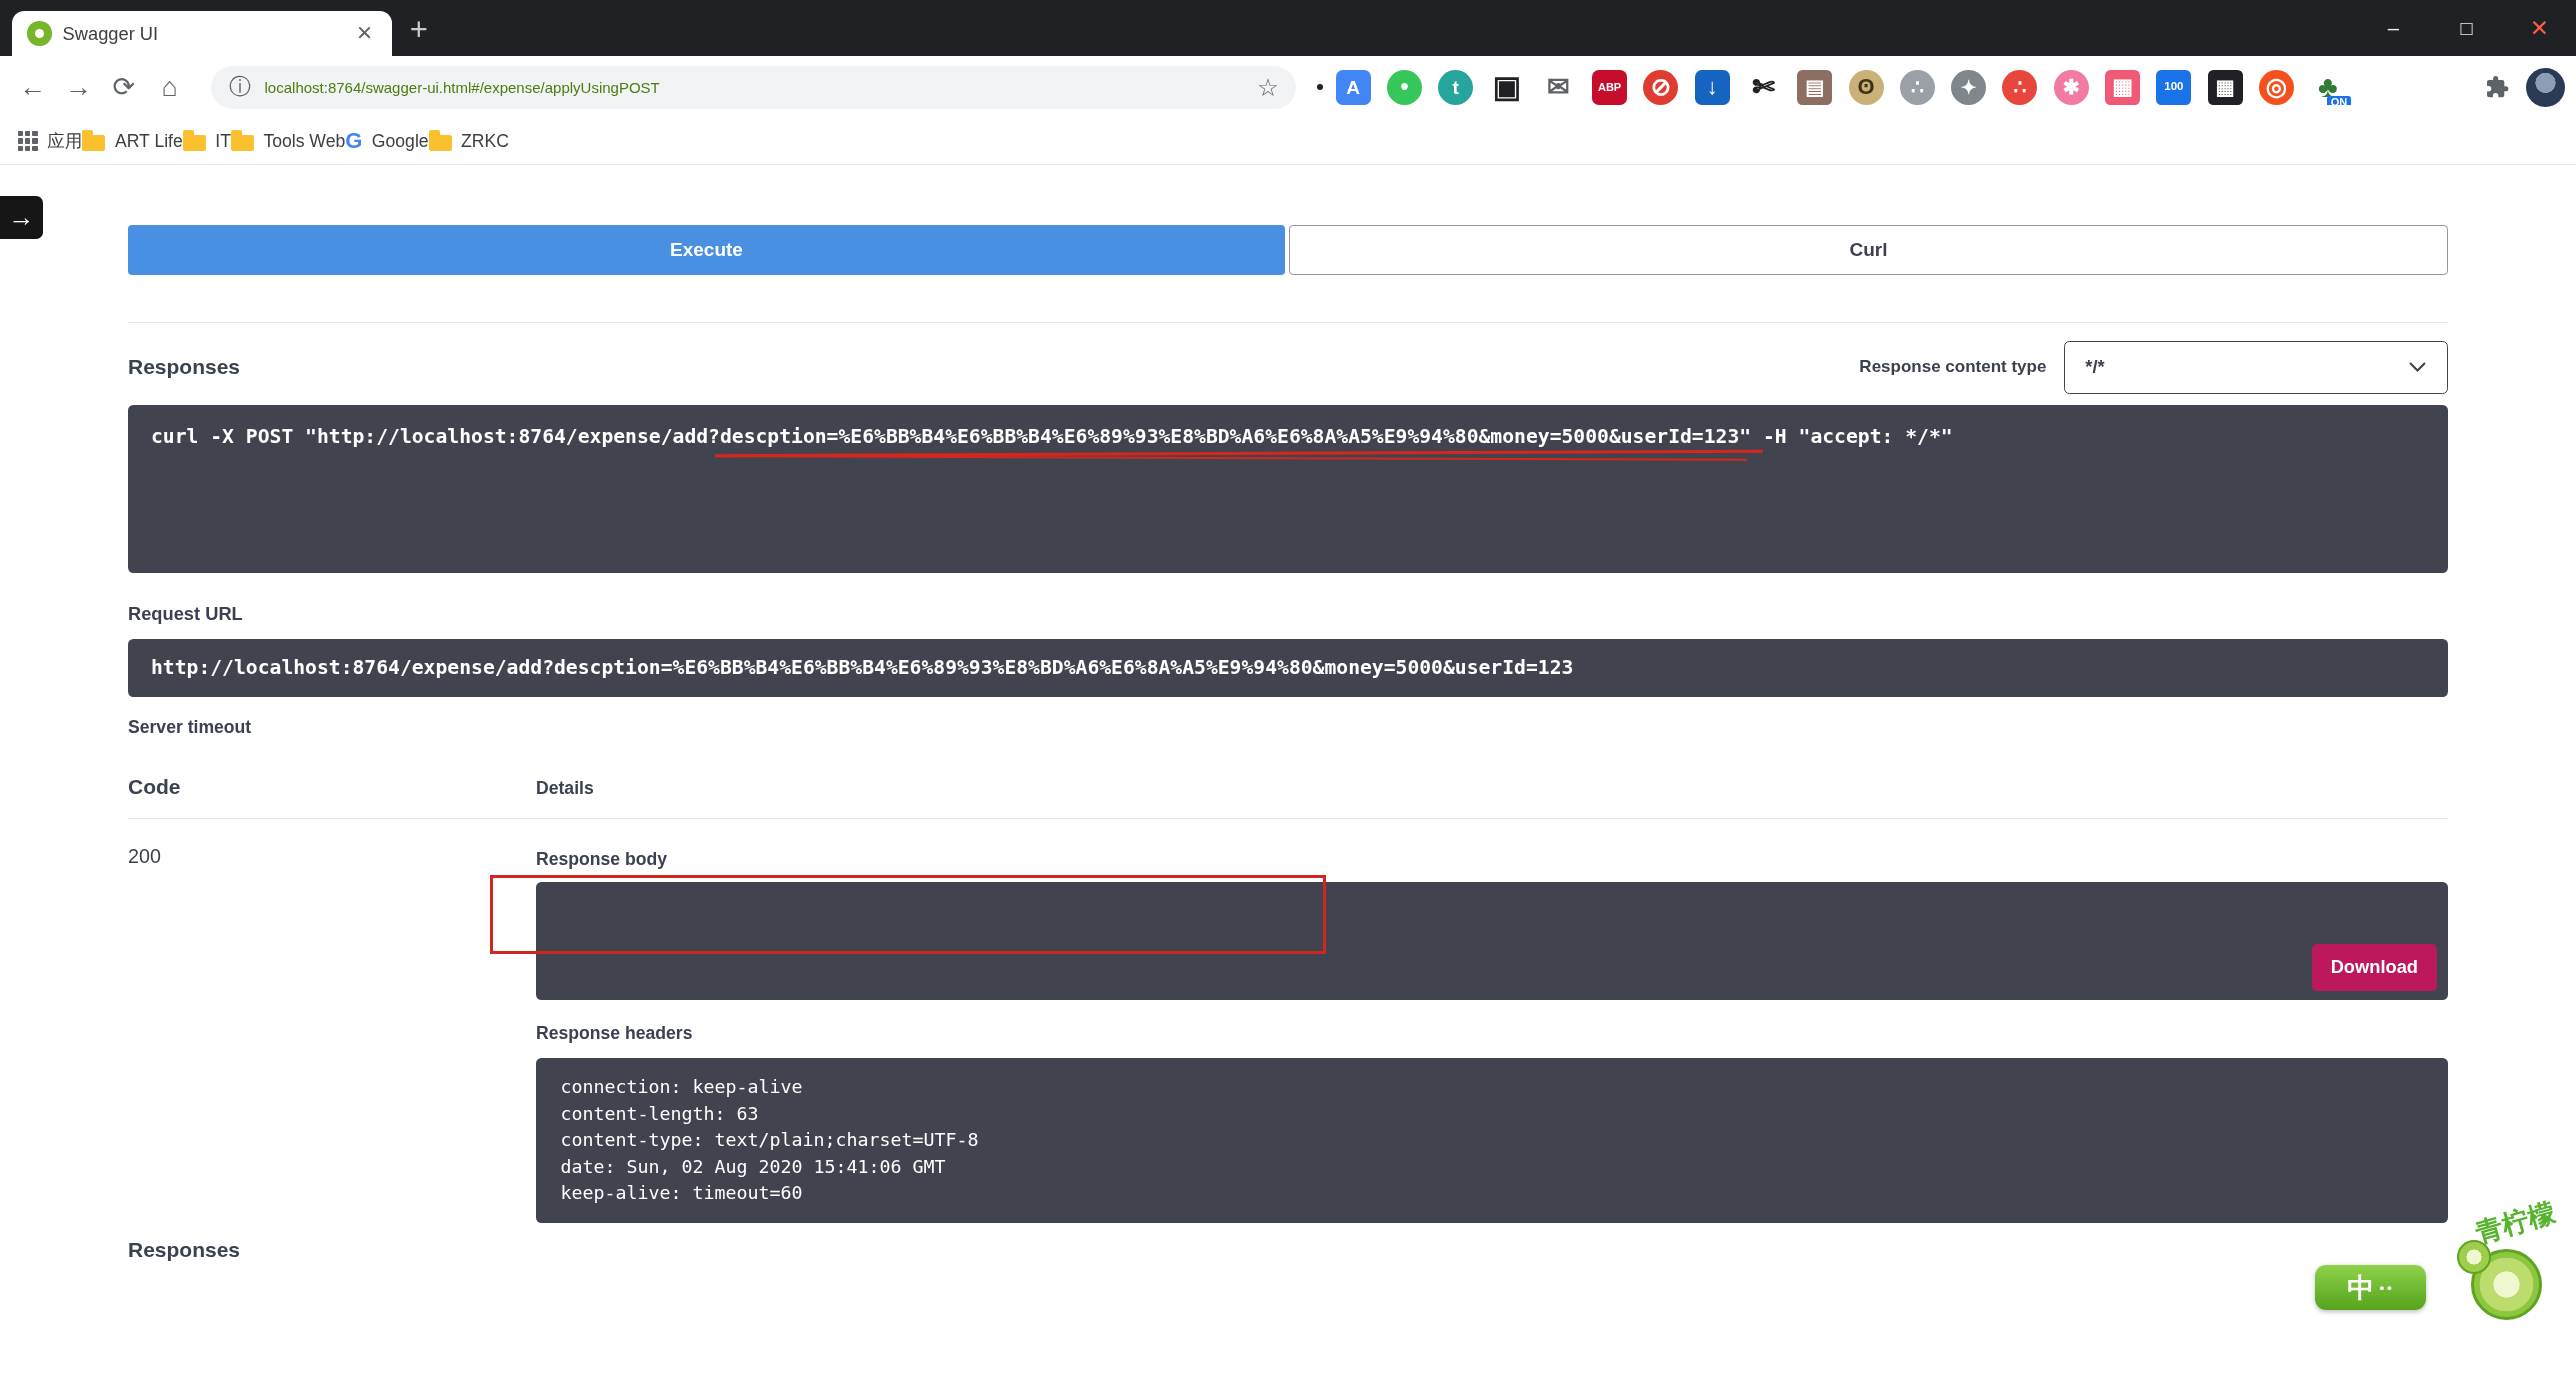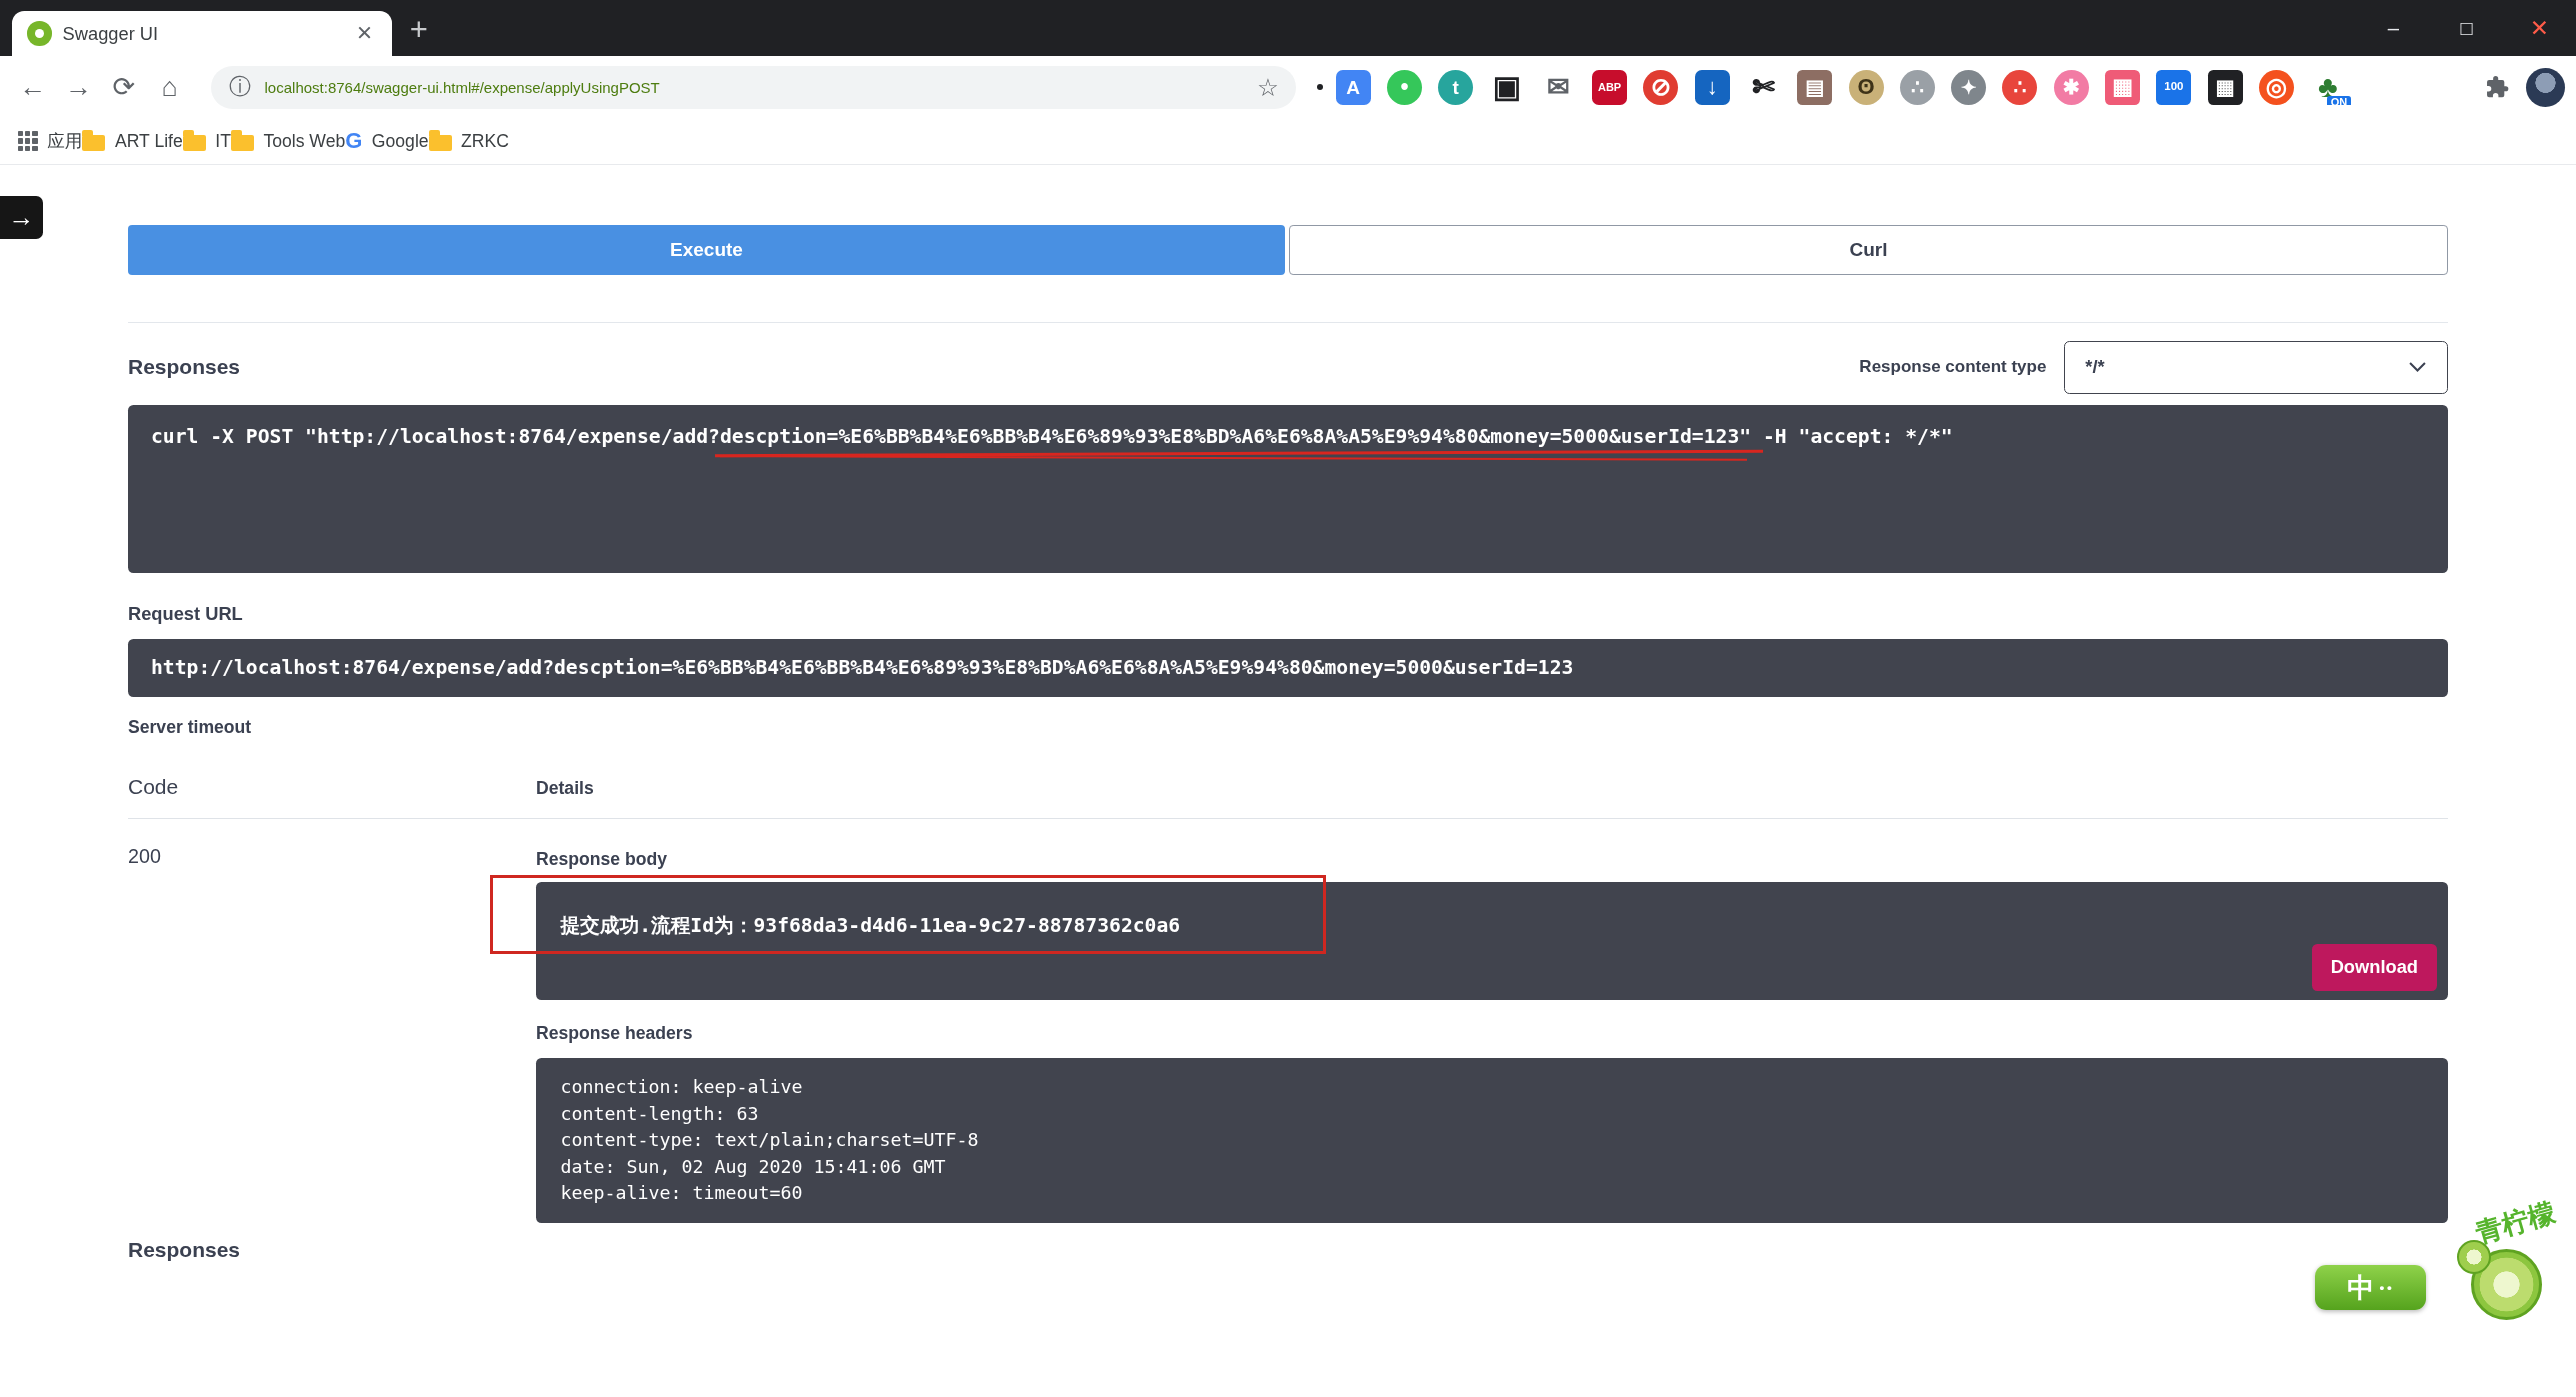--- a/index.html
+++ b/index.html
@@ -89,21 +89,21 @@
                           border-bottom:2.7px solid #d8261f; transform:rotate(0.2deg); }
 
   .requrl-label { margin-top:30px; }
   .requrl-block { margin-top:13.6px; height:58px; display:flex; align-items:center; padding:0 23px; }
 
   .server-response-label { margin-top:20.3px; font-size:17.6px; font-weight:600; color:#3b4151; }
 
   .resp-table-header { margin-top:37px; display:flex; align-items:flex-end; border-bottom:1.4px solid #dfe3e8;
                        padding-bottom:19px; }
   .col-code { width:408px; flex:0 0 408px; }
-  .code-header { font-size:21px; color:#3b4151; font-weight:400; }
+  .code-header { font-size:21px; color:#3b4151; font-weight:700; }
   .details-header { font-size:17.6px; color:#3b4151; font-weight:600; }
 
   .resp-row { display:flex; }
   .status-code { width:408px; flex:0 0 408px; padding-top:26px; font-size:19.7px; color:#3b4151; }
   .details-col { flex:1; min-width:0; }
   .sub-label { font-size:17.6px; font-weight:600; color:#3b4151; }
   .rb-label { margin-top:30px; }
   .rb-block { margin-top:12.2px; height:118px; position:relative; padding:30px 24.4px; }
   .download-btn { position:absolute; right:11px; bottom:9.5px; height:47px; padding:0 19px; background:#be185d;
                   color:#fff; font-size:18.3px; font-weight:bold; border-radius:5.4px; display:flex; align-items:center;text-align:right; }
@@ -268,21 +268,20 @@
       </div>
       <span class="details-header">Details</span>
     </div>
 
     <div class="resp-row">
       <div class="status-code">200</div>
       <div class="details-col">
 
         <div class="sub-label rb-label">Response body</div>
         <div class="codeblock rb-block">
-          <div class="mono">提交成功.流程Id为：93f68da3-d4d6-11ea-9c27-88787362c0a6</div>
           <div class="download-btn">Download</div>
           <div class="red-rect"></div>
         </div>
 
         <div class="sub-label rh-label">Response headers</div>
         <div class="codeblock rh-block">
           <pre class="mono rh-text" style="margin:0;">connection: keep-alive
 content-length: 63
 content-type: text/plain;charset=UTF-8
 date: Sun, 02 Aug 2020 15:41:06 GMT

